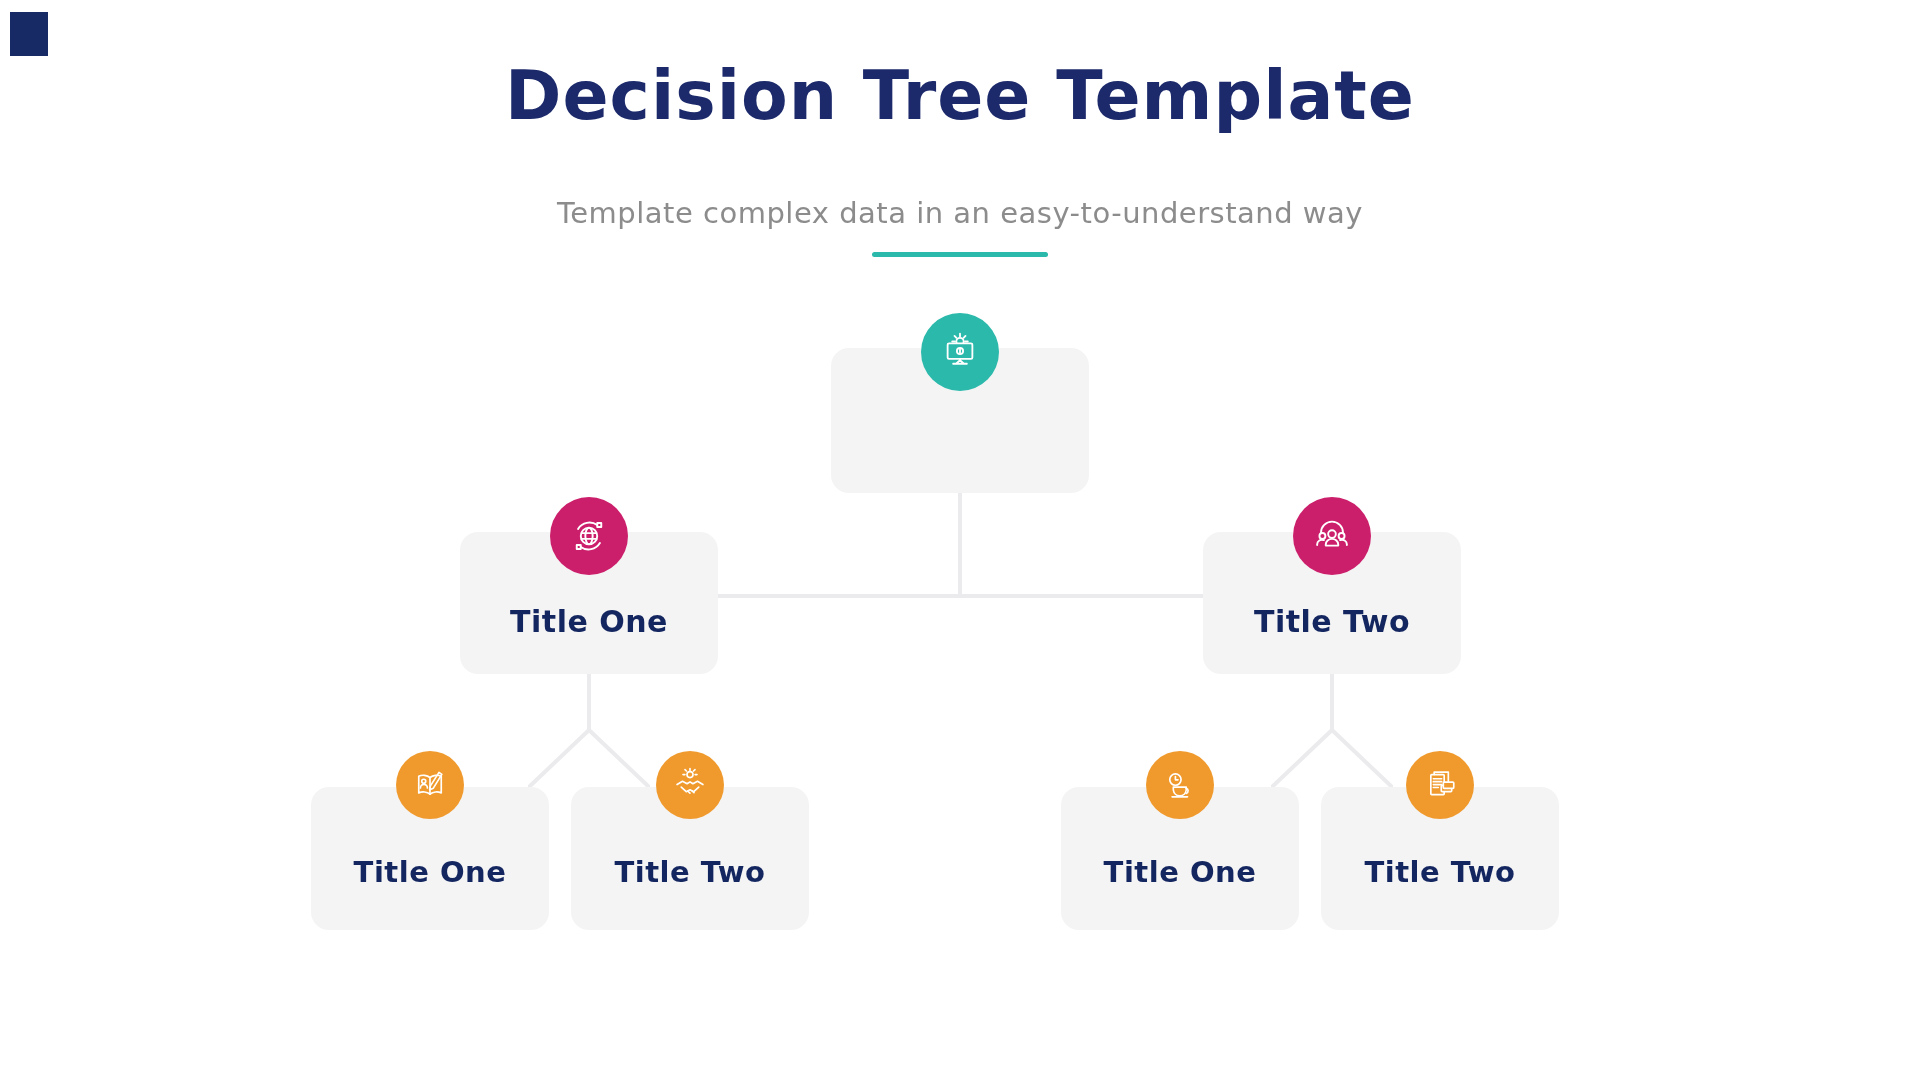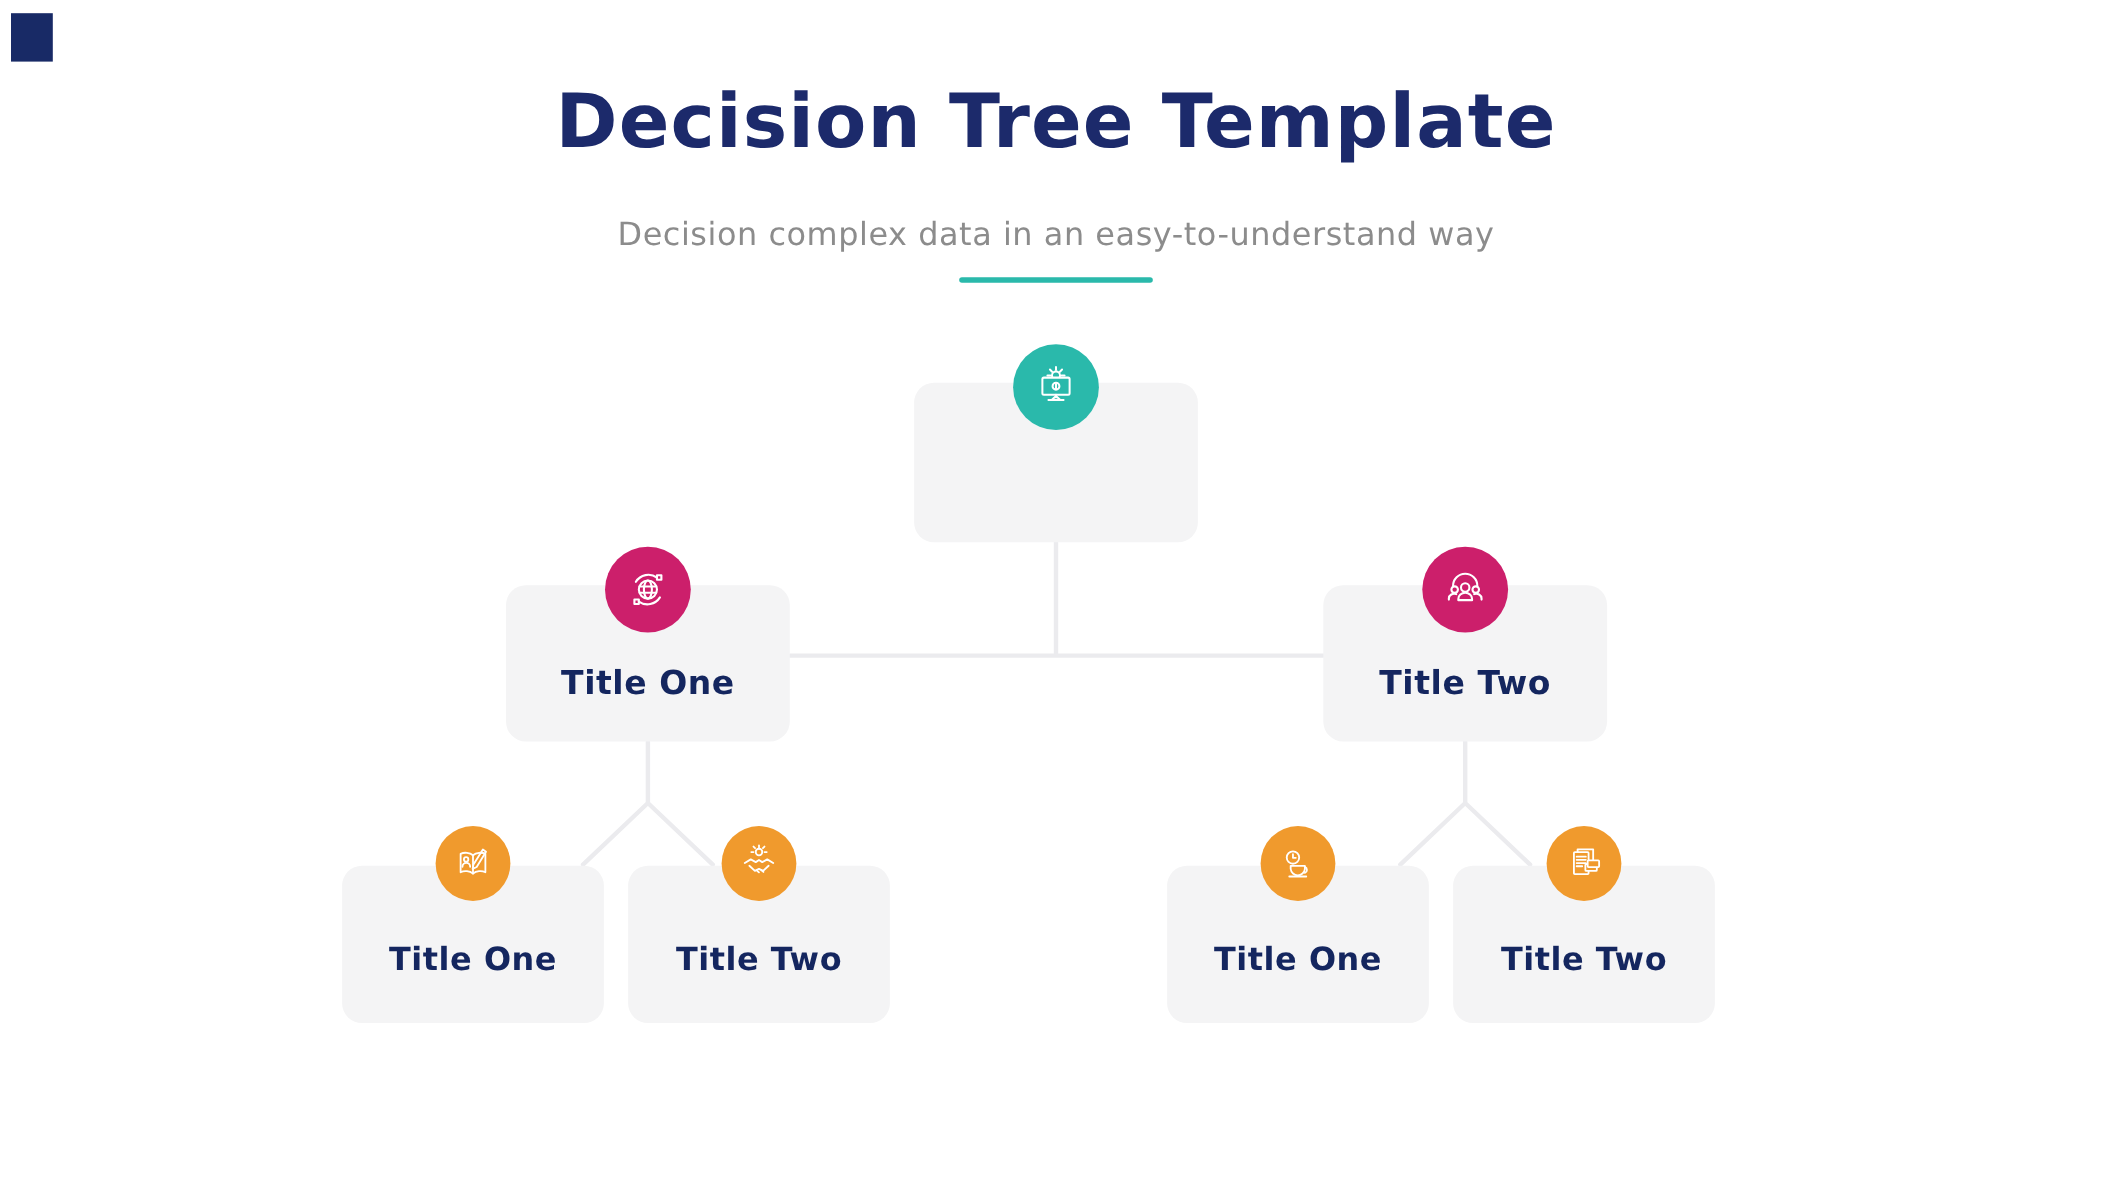--- a/index.html
+++ b/index.html
@@ -6,21 +6,21 @@
   .canvas {
     position:relative; width:1920px; height:1080px; overflow:hidden;
     background:#ffffff;
     font-family:"DejaVu Sans","Liberation Sans",sans-serif;
   }
   .corner-accent{
     position:absolute; left:10px; top:12px; width:38px; height:44px;
     background:#182a66;
   }
   .page-title{
-    position:absolute; left:0; right:0; top:72px;
+    position:absolute; left:0; right:0; top:56px;
     text-align:center; font-size:68px; font-weight:bold;
     color:#1c2a6b; letter-spacing:1px;
   }
   .page-subtitle{
     position:absolute; left:0; right:0; top:196px;
     text-align:center; font-size:29px; font-weight:normal;
     color:#8c8c8c; letter-spacing:0.5px;
   }
   .accent-rule{
     position:absolute; left:50%; top:252px; transform:translateX(-50%);
@@ -56,21 +56,21 @@
   .node-c4     { left:1321px; top:787px; width:238px; height:143px; }
 </style>
 </head>
 <body>
 
 <div class="canvas">
 
   <div class="corner-accent"></div>
 
   <div class="page-title">Decision Tree Template</div>
-  <div class="page-subtitle">Decision complex data in an easy-to-understand way</div>
+  <div class="page-subtitle">Template complex data in an easy-to-understand way</div>
   <div class="accent-rule"></div>
 
   <svg class="connectors" width="1920" height="1080" viewBox="0 0 1920 1080">
     <path d="M960 493 V596 M718 596 H1203
              M589 674 V730 M589 730 L530 786 M589 730 L648 786
              M1332 674 V730 M1332 730 L1273 786 M1332 730 L1391 786" fill="none" stroke="#ebebee" stroke-width="4" stroke-linecap="round" stroke-linejoin="round"></path>
   </svg>
 
   <div class="card node-root">
     <div class="badge big teal">

